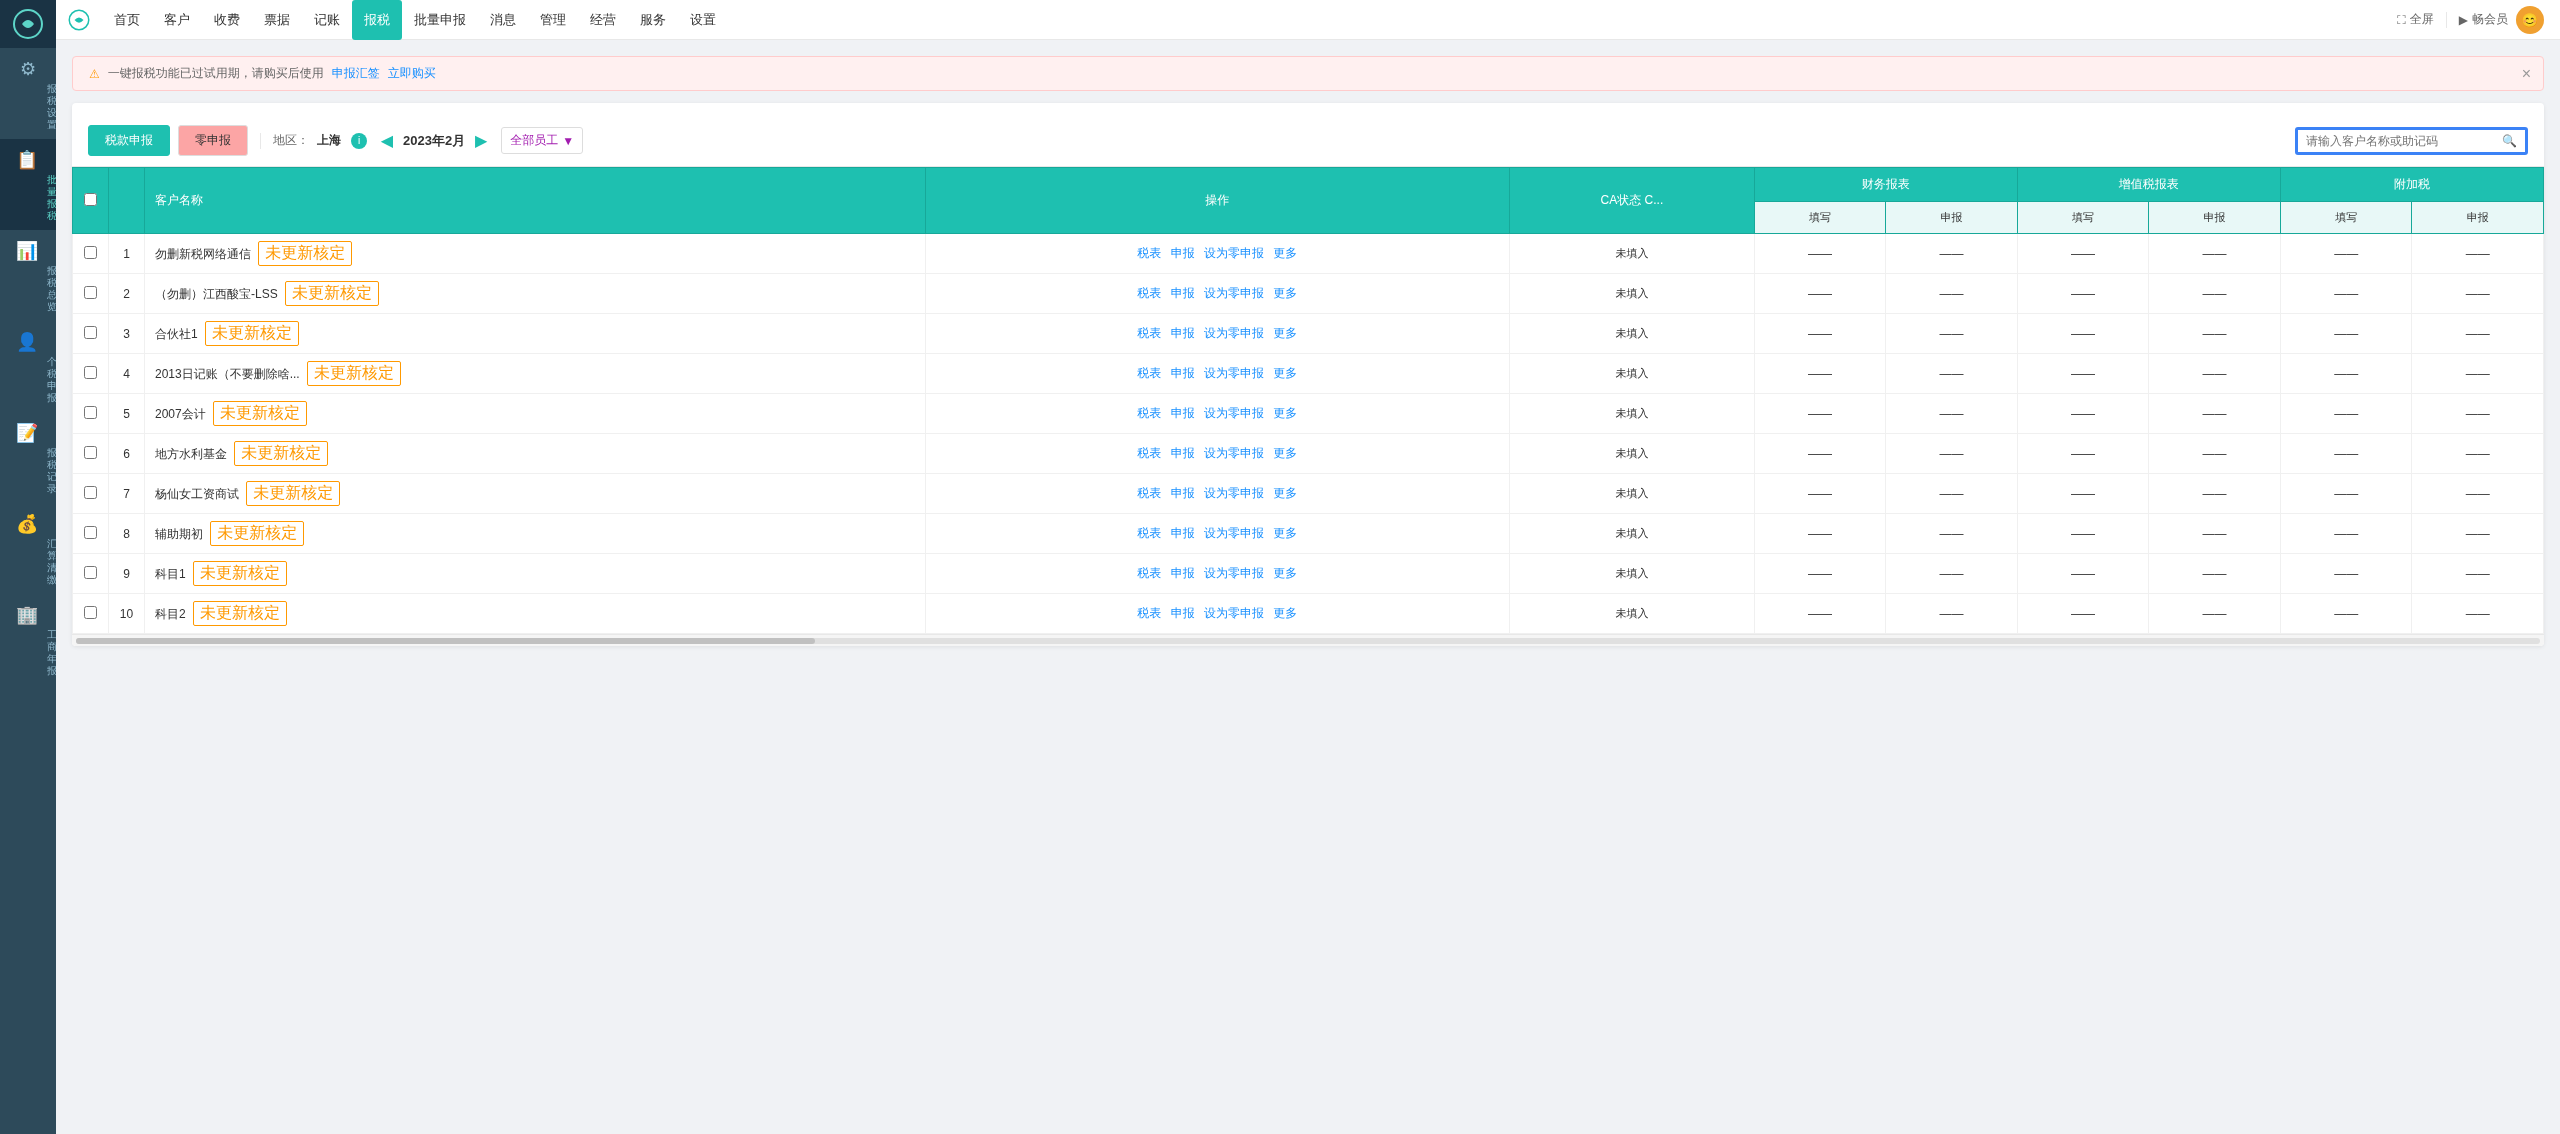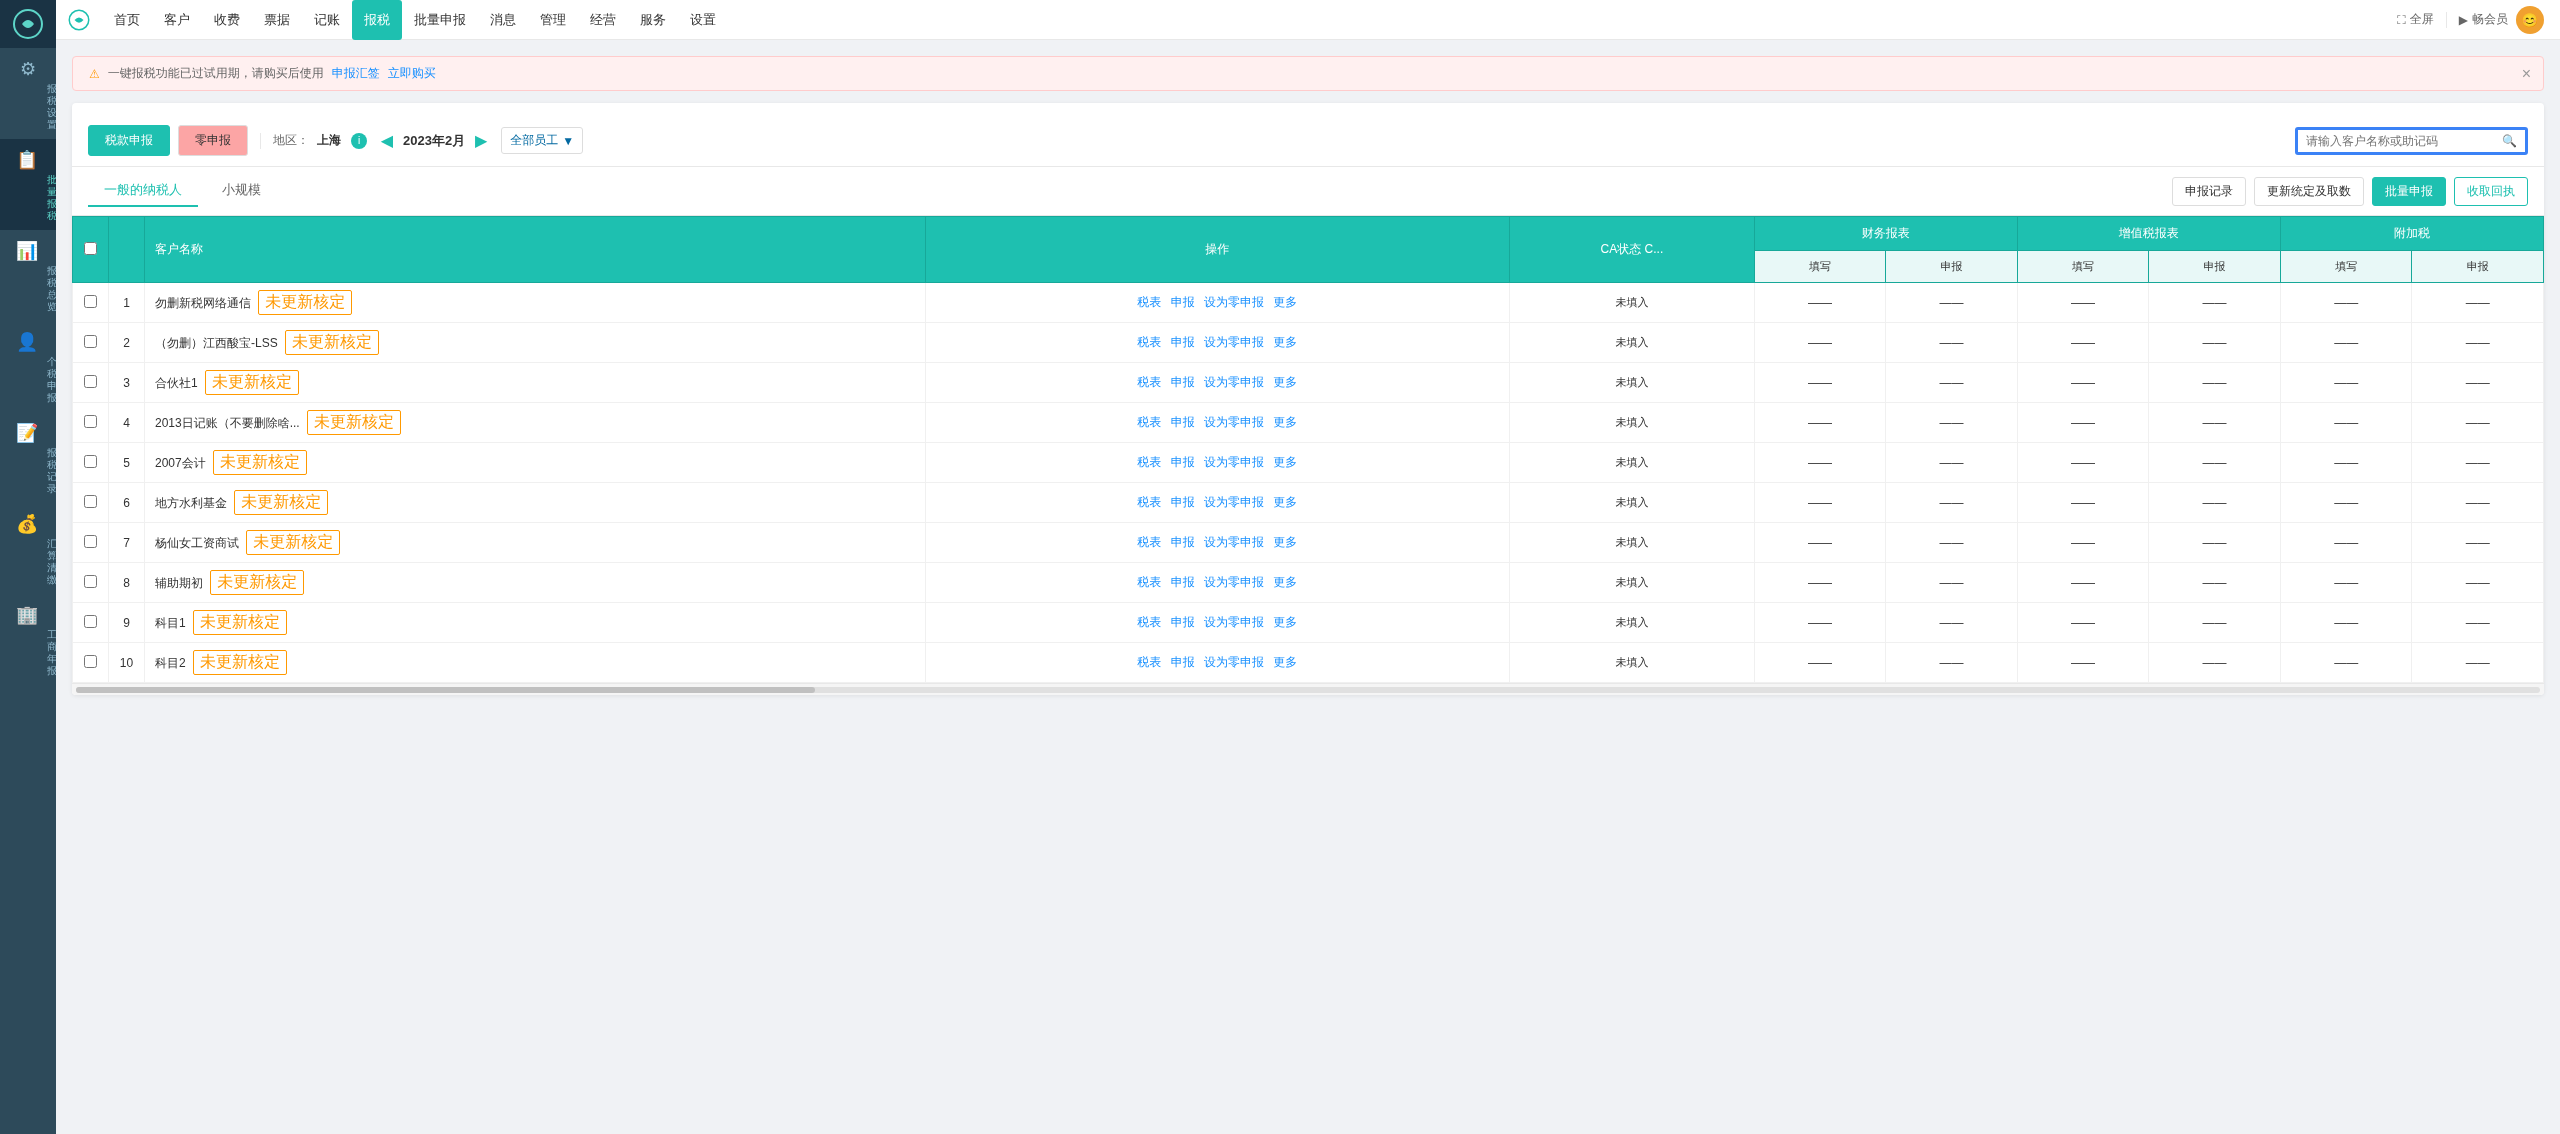--- a/index.html
+++ b/index.html
@@ -211,21 +211,21 @@
       color: #1ec0b0;
       font-size: 16px;
     }
     .date-text { font-size: 13px; font-weight: bold; color: #333; }
 
     .employee-select {
       border: 1px solid #ddd;
       border-radius: 3px;
       padding: 4px 8px;
       font-size: 12px;
-      color: #0369a1;
+      color: #a21caf;
       background: #fff;
       cursor: pointer;
       display: flex;
       align-items: center;
       gap: 4px;
     }
 
     .toolbar-spacer { flex: 1; }
 
     .search-box {
@@ -472,29 +472,20 @@
           <span>全部员工</span>
           <span>▼</span>
         </div>
         <div class="toolbar-spacer"></div>
         <div class="search-box">
           <input type="text" placeholder="请输入客户名称或助记码" style="">
           <span class="search-icon">🔍</span>
         </div>
       </div>
 
-      <div class="second-toolbar">
-        <div class="type-tab active">一般的纳税人</div>
-        <div class="type-tab">小规模</div>
-        <div class="second-toolbar-spacer"></div>
-        <button class="action-btn">申报记录</button>
-        <button class="action-btn">更新统定及取数</button>
-        <button class="action-btn primary">批量申报</button>
-        <button class="action-btn outline-teal">收取回执</button>
-      </div>
 
       <div style="overflow-x:auto;">
         <table class="data-table">
           <thead>
             <tr>
               <th rowspan="2" class="checkbox-col">
                 <input type="checkbox" style="">
               </th>
               <th rowspan="2" style="width:36px;"></th>
               <th rowspan="2" style="min-width:180px; text-align:left;">客户名称</th>

